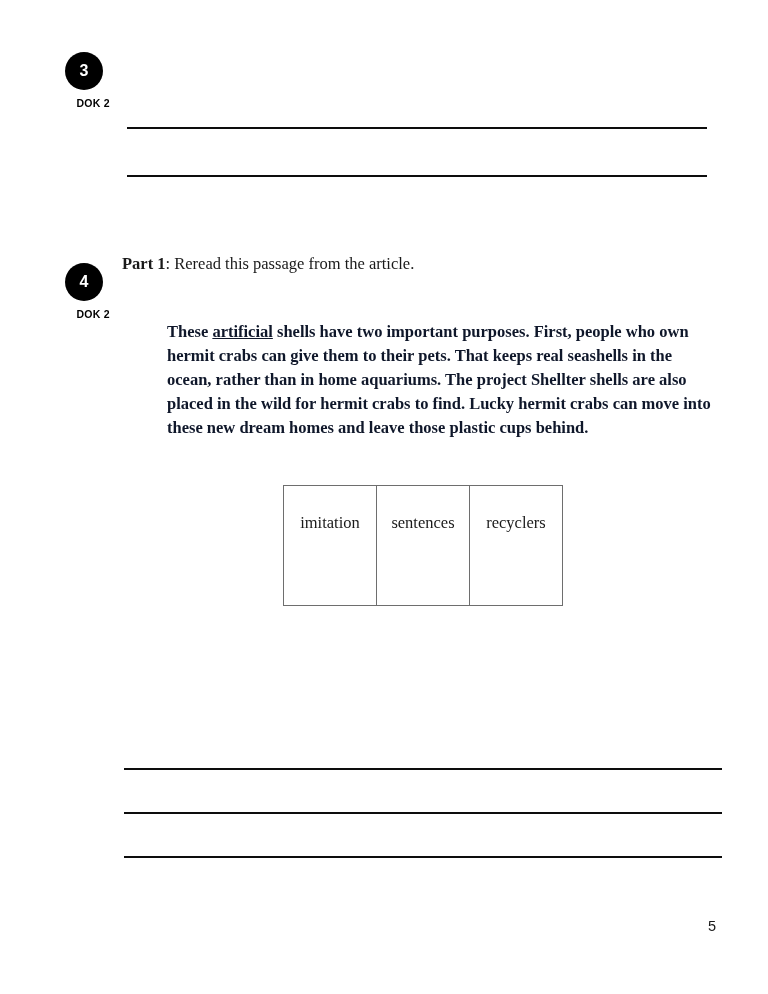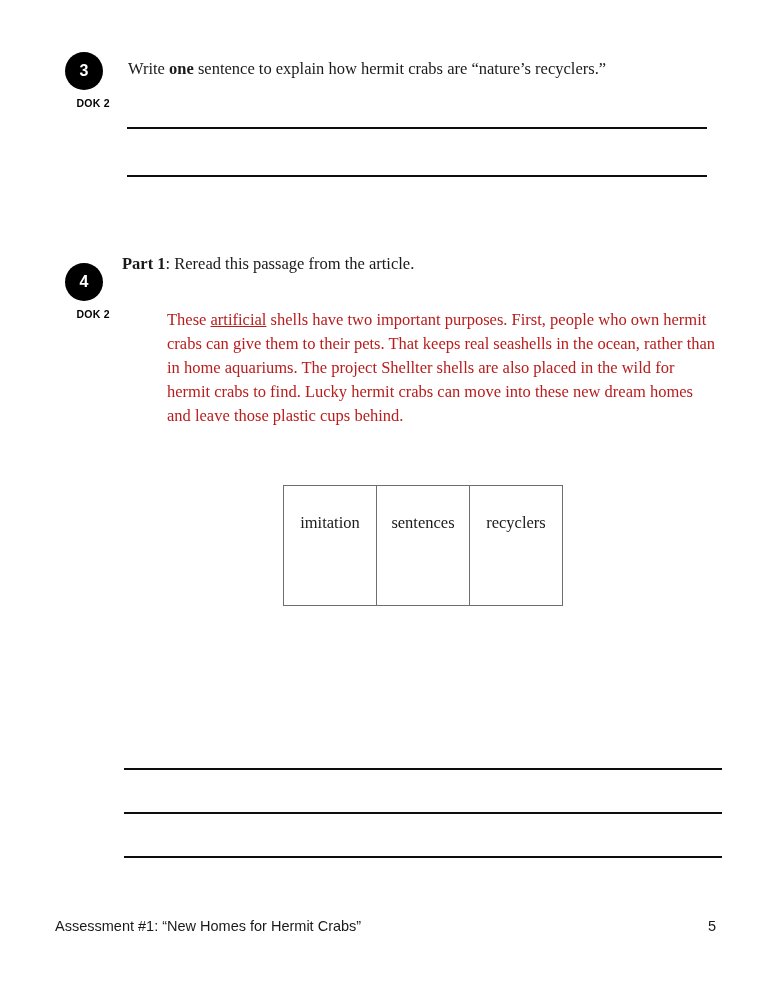--- a/index.html
+++ b/index.html
@@ -59,25 +59,26 @@
     line-height: 1.35;
     color: #1a1a1a;
   }
   .q-prompt b { font-weight: bold; }
 
   .part-label { font-weight: bold; }
 
   .passage {
     position: absolute;
     font-family: "Liberation Serif", serif;
-    font-weight: normal;
+    font-weight: bold;
     font-size: 16.5px;
     line-height: 1.45;
-    color: #b91c1c;
+    color: #0f172a;
     width: 552px;
+    margin-top: 12px;
   }
   .passage .u { text-decoration: underline; }
 
   .instruction {
     position: absolute;
     font-family: "Liberation Serif", serif;
     font-size: 16.5px;
     line-height: 1.35;
     color: #333333;
   }
@@ -120,23 +121,20 @@
 </head>
 <body>
 
 <div class="page">
 
   <div class="dok-badge" style="left:58px; top:52px;">
     <div class="dok-circle">3</div>
     <div class="dok-label">DOK 2</div>
   </div>
 
-  <div class="q-prompt" style="left:128px; top:58px; width:590px;">
-    <span>Write </span><b>one</b><span> sentence to explain how hermit crabs are “nature’s recyclers.”</span>
-  </div>
 
   <div class="answer-line" style="left:127px; top:127px; width:580px;"></div>
   <div class="answer-line" style="left:127px; top:175px; width:580px;"></div>
 
   <div class="dok-badge" style="left:58px; top:263px;">
     <div class="dok-circle">4</div>
     <div class="dok-label">DOK 2</div>
   </div>
 
   <div class="q-prompt" style="left:122px; top:253px; width:590px;">
@@ -156,16 +154,15 @@
         <td>recyclers</td>
       </tr>
     </tbody>
   </table>
 
 
   <div class="answer-line" style="left:124px; top:768px; width:598px;"></div>
   <div class="answer-line" style="left:124px; top:812px; width:598px;"></div>
   <div class="answer-line" style="left:124px; top:856px; width:598px;"></div>
 
-  <div class="footer-left" style="left:55px; top:918px;">Assessment #1: “New Homes for Hermit Crabs”</div>
   <div class="footer-right" style="left:708px; top:918px;">5</div>
 
 </div>
 
 </body></html>

